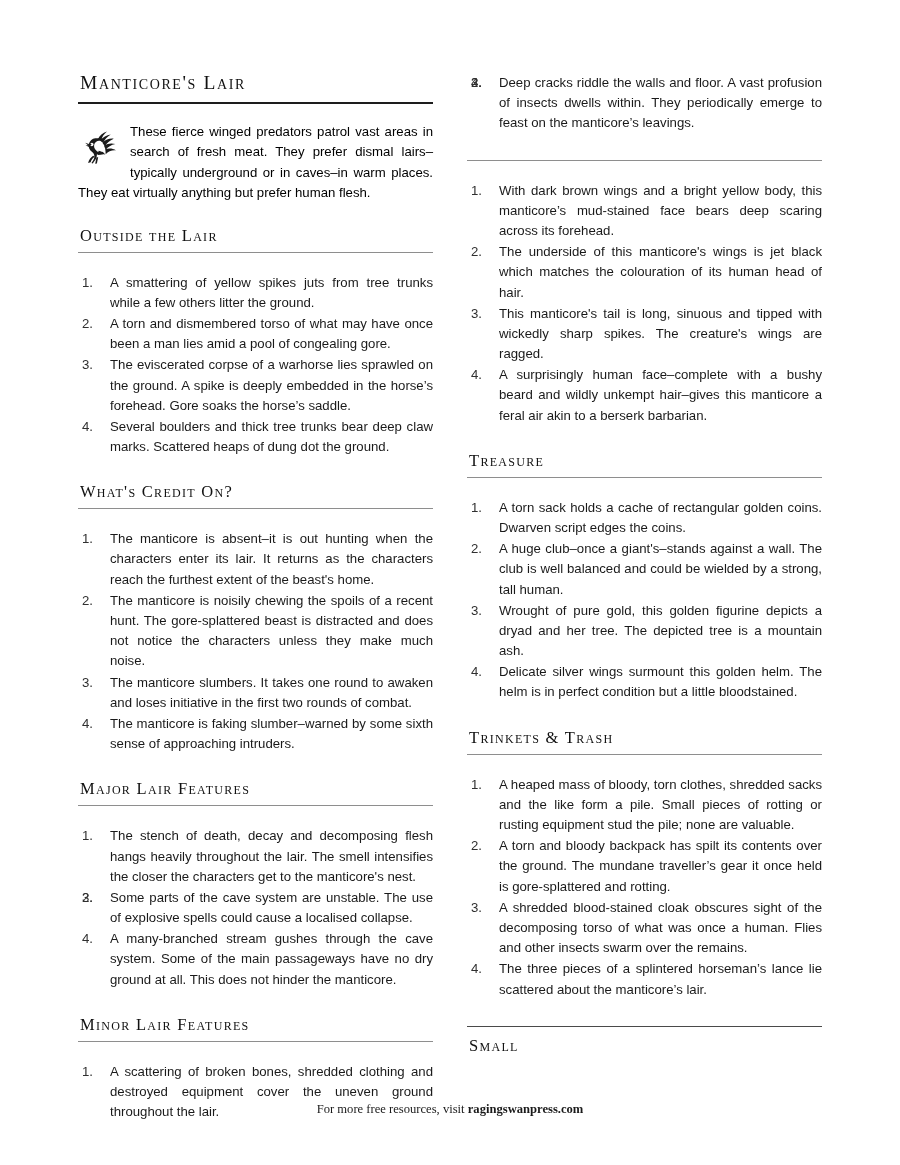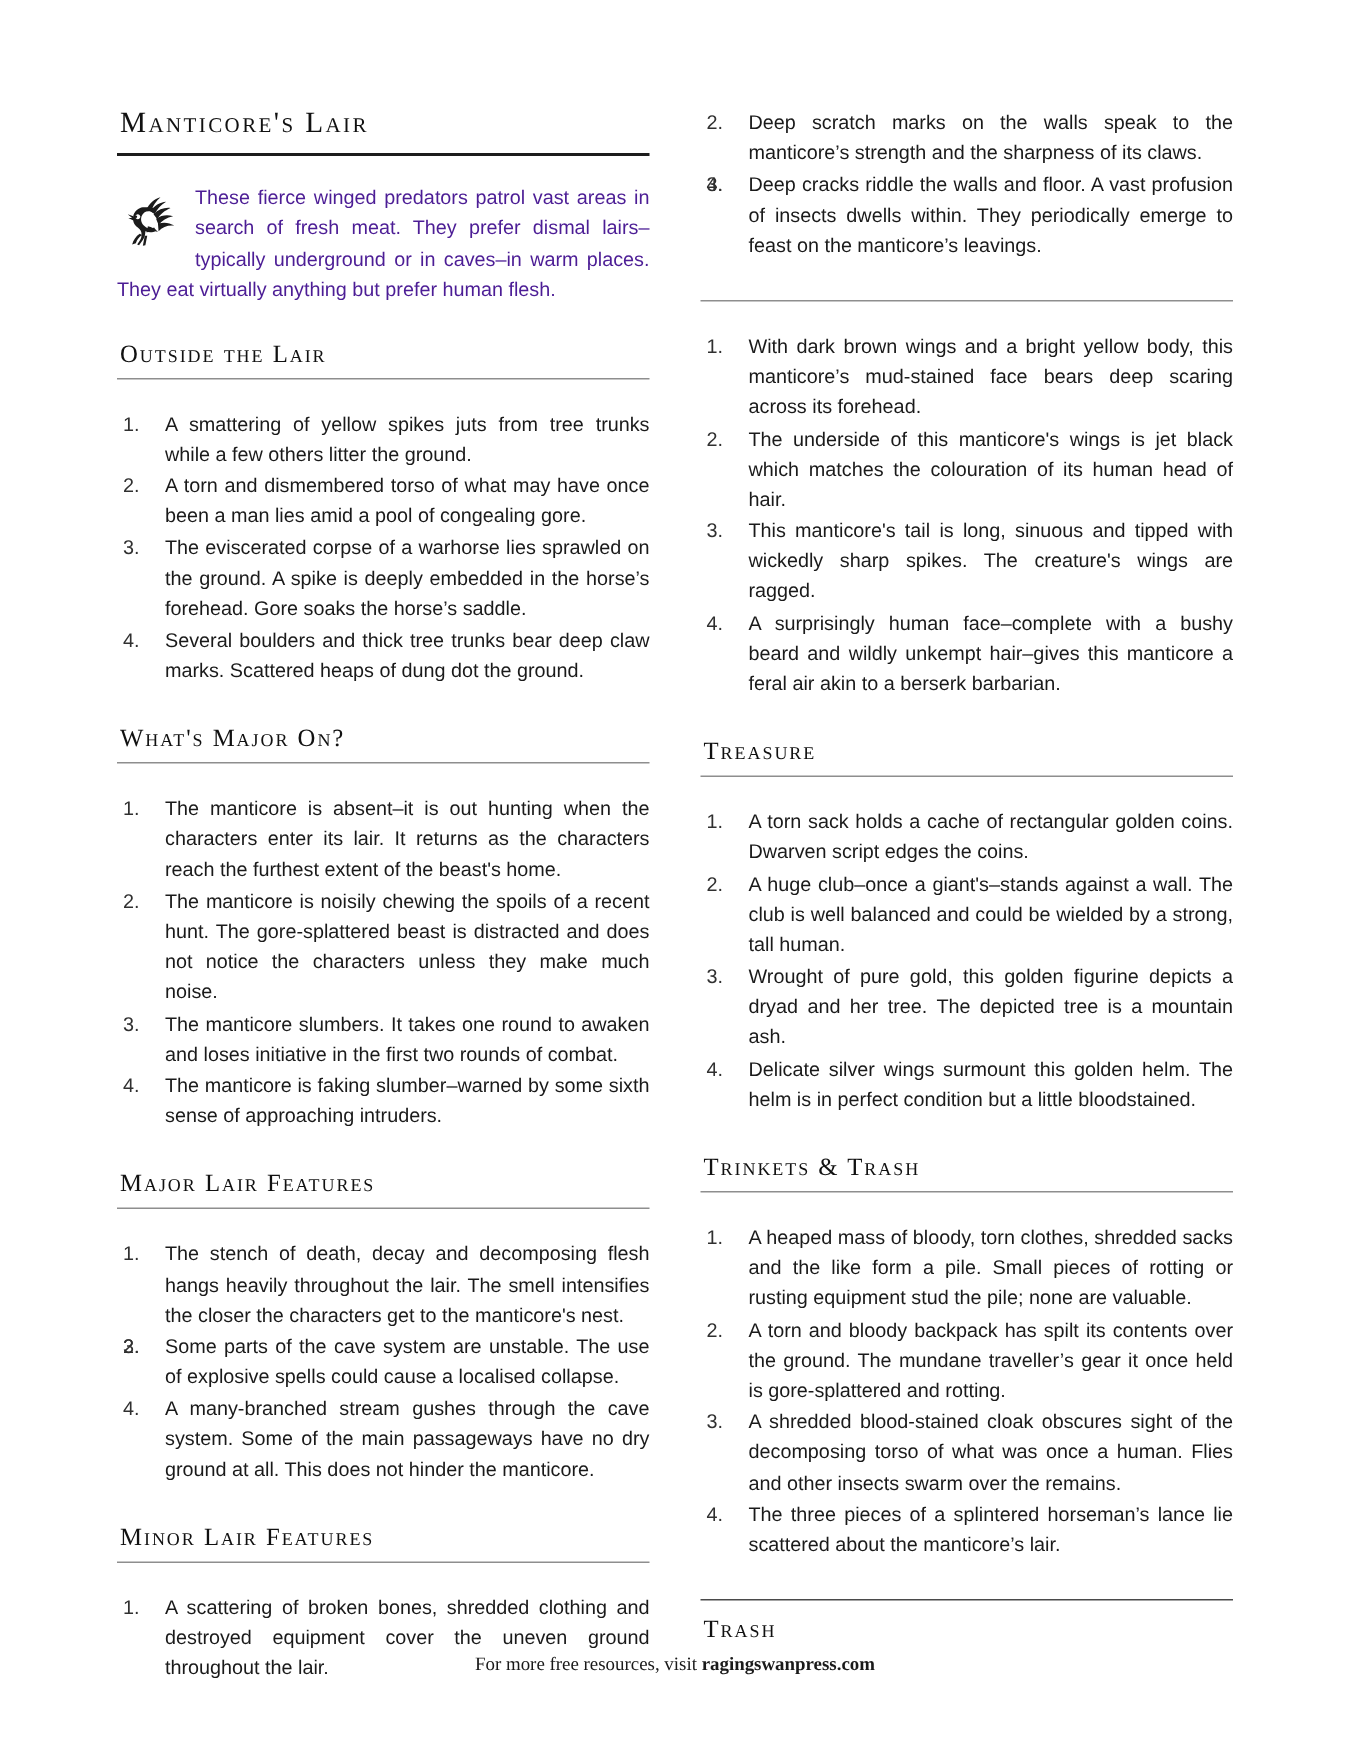--- a/index.html
+++ b/index.html
@@ -70,21 +70,21 @@
     margin: 0 0 10px 0;
     width: 100%;
   }
 
   
   .intro {
     font-size: 13.2px;
     line-height: 1.52;
     text-align: justify;
     margin: 0 0 24px 0;
-    color: #4c1d95;
+    color: #000000;
   }
   .swan {
     float: left;
     width: 42px;
     height: 46px;
     margin: 1px 10px 0 0;
     shape-outside: margin-box;
   }
 
   
@@ -162,21 +162,21 @@
         <hr class="rule-light">
         <ol class="entries">
             <li><span class="num">1.</span><span>A smattering of yellow spikes juts from tree trunks while a few others litter the ground.</span></li>
             <li><span class="num">2.</span><span>A torn and dismembered torso of what may have once been a man lies amid a pool of congealing gore.</span></li>
             <li><span class="num">3.</span><span>The eviscerated corpse of a warhorse lies sprawled on the ground. A spike is deeply embedded in the horse’s forehead. Gore soaks the horse’s saddle.</span></li>
             <li><span class="num">4.</span><span>Several boulders and thick tree trunks bear deep claw marks. Scattered heaps of dung dot the ground.</span></li>
           </ol>
       </div>
 
       <div class="block">
-        <h2 class="section-title">What's Major On?</h2>
+        <h2 class="section-title">What's Credit On?</h2>
         <hr class="rule-light">
         <ol class="entries">
             <li><span class="num">1.</span><span>The manticore is absent–it is out hunting when the characters enter its lair. It returns as the characters reach the furthest extent of the beast's home.</span></li>
             <li><span class="num">2.</span><span>The manticore is noisily chewing the spoils of a recent hunt. The gore-splattered beast is distracted and does not notice the characters unless they make much noise.</span></li>
             <li><span class="num">3.</span><span>The manticore slumbers. It takes one round to awaken and loses initiative in the first two rounds of combat.</span></li>
             <li><span class="num">4.</span><span>The manticore is faking slumber–warned by some sixth sense of approaching intruders.</span></li>
           </ol>
       </div>
 
       <div class="block">
@@ -196,21 +196,21 @@
         <ol class="entries">
             <li><span class="num">1.</span><span>A scattering of broken bones, shredded clothing and destroyed equipment cover the uneven ground throughout the lair.</span></li>
           </ol>
       </div>
 
     </div>
 
     <div class="col">
 
       <ol class="entries">
-          <li><span class="num">2.</span><span>Deep scratch marks on the walls speak to the manticore’s strength and the sharpness of its claws.</span></li>
+          <li><span class="num">2.</span></li>
           <li><span class="num">3.</span></li>
           <li><span class="num">4.</span><span>Deep cracks riddle the walls and floor. A vast profusion of insects dwells within. They periodically emerge to feast on the manticore’s leavings.</span></li>
         </ol>
 
       <div class="block">
         <hr class="rule-light">
         <ol class="entries">
             <li><span class="num">1.</span><span>With dark brown wings and a bright yellow body, this manticore’s mud-stained face bears deep scaring across its forehead.</span></li>
             <li><span class="num">2.</span><span>The underside of this manticore's wings is jet black which matches the colouration of its human head of hair.</span></li>
             <li><span class="num">3.</span><span>This manticore's tail is long, sinuous and tipped with wickedly sharp spikes. The creature's wings are ragged.</span></li>
@@ -235,21 +235,21 @@
         <ol class="entries">
             <li><span class="num">1.</span><span>A heaped mass of bloody, torn clothes, shredded sacks and the like form a pile. Small pieces of rotting or rusting equipment stud the pile; none are valuable.</span></li>
             <li><span class="num">2.</span><span>A torn and bloody backpack has spilt its contents over the ground. The mundane traveller’s gear it once held is gore-splattered and rotting.</span></li>
             <li><span class="num">3.</span><span>A shredded blood-stained cloak obscures sight of the decomposing torso of what was once a human. Flies and other insects swarm over the remains.</span></li>
             <li><span class="num">4.</span><span>The three pieces of a splintered horseman’s lance lie scattered about the manticore’s lair.</span></li>
           </ol>
       </div>
 
       <div class="block">
         <hr class="rule-above">
-        <h2 class="section-title">Trash</h2>
+        <h2 class="section-title">Small</h2>
 
       </div>
 
     </div>
   </div>
 
   <div class="footer">
     <span>For more free resources, visit </span><span class="site">ragingswanpress.com</span>
   </div>
 

